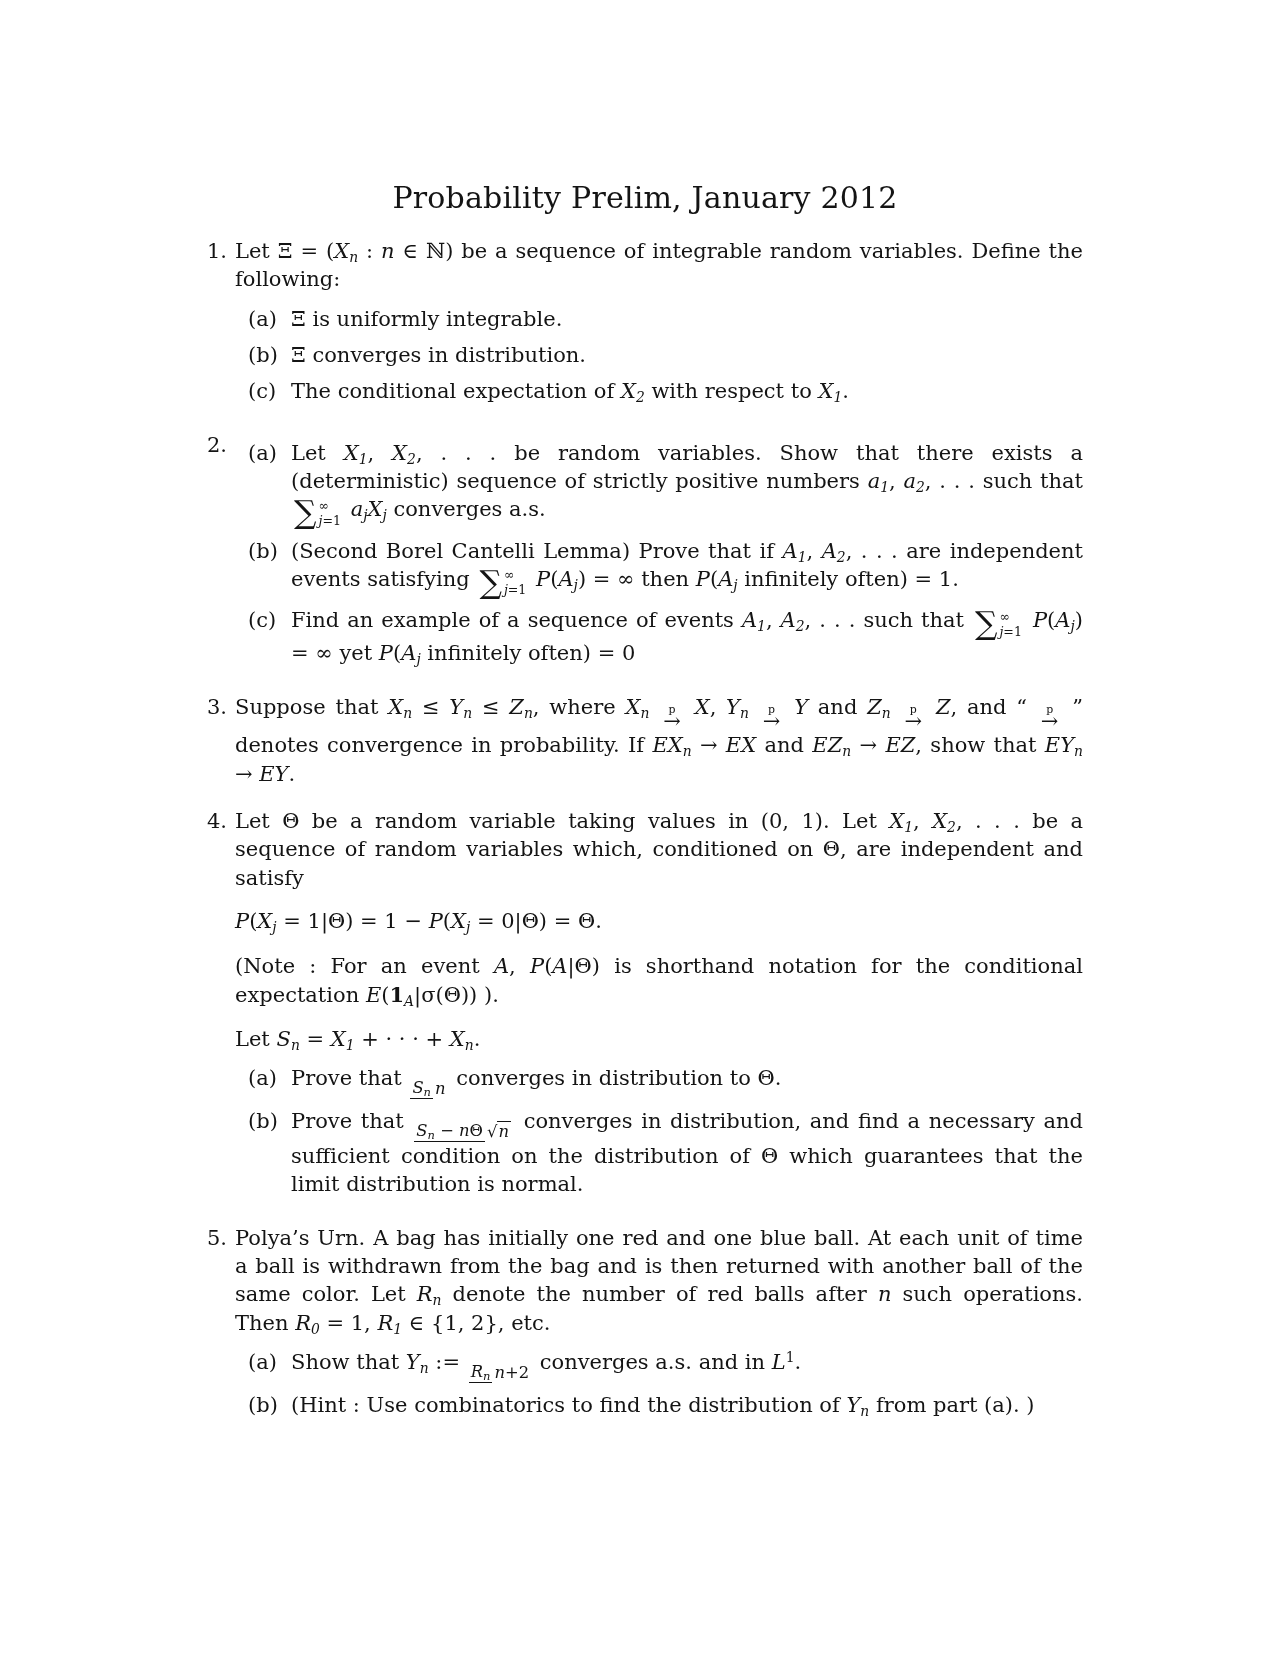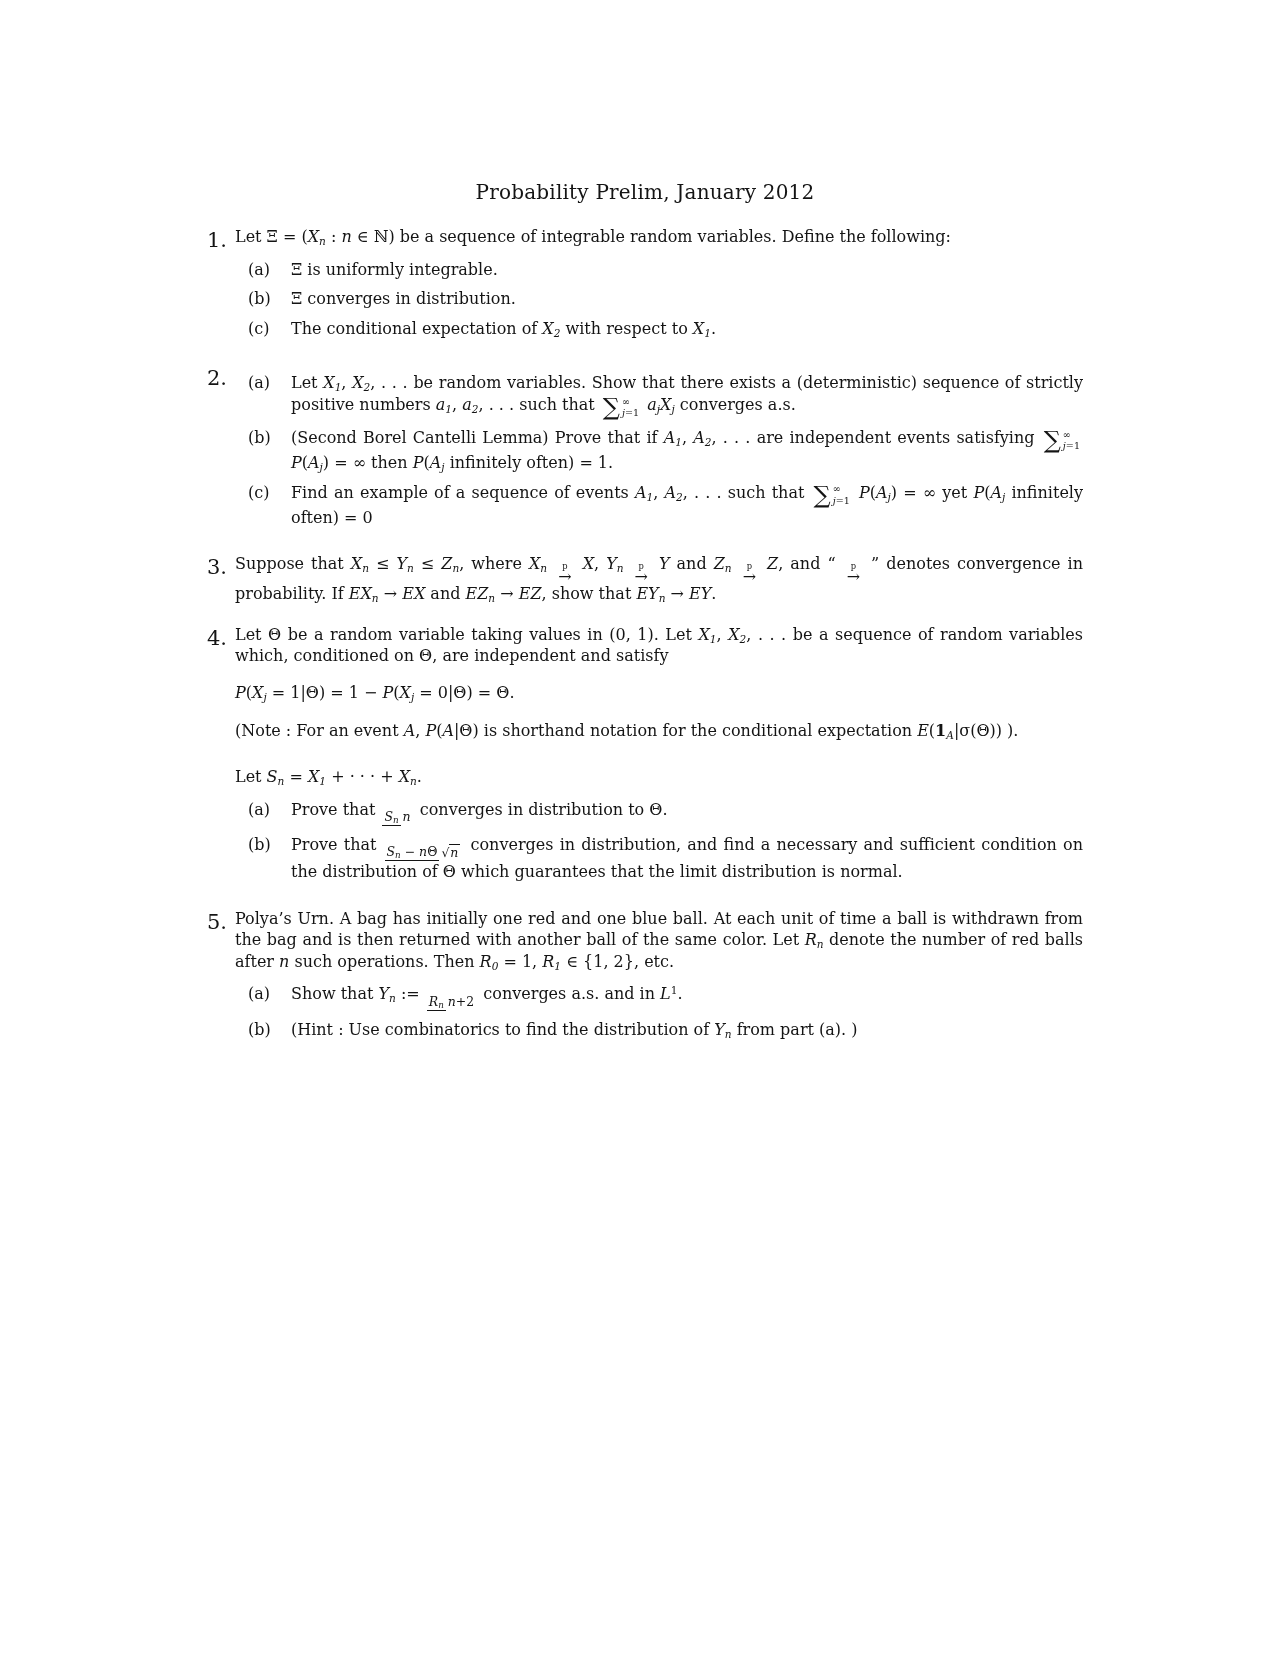--- a/index.html
+++ b/index.html
@@ -11,32 +11,32 @@
     color: #141414;
   }
   .page {
     position: absolute; left: 0; top: 0;
     width: 1280px; height: 1656px;
     background: #ffffff;
     padding: 180px 197px 0 207px;
     overflow: hidden;
   }
   .title {
-    font-size: 20px; font-weight: normal;
+    font-size: 30px; font-weight: normal;
     text-align: center;
     width: 876px;
     margin-bottom: 22px;
     letter-spacing: 0.2px;
   }
   .problems { width: 876px; }
   .prob { display: flex; margin-bottom: 17px; }
   .pnum { flex: none; width: 28px; font-size: 21px; line-height: 1.35; }
-  .pbody { flex: 1; font-size: 16px; line-height: 1.35; }
+  .pbody { flex: 1; font-size: 21px; line-height: 1.35; }
   .para { text-align: justify; margin-bottom: 2px; }
-  .para.spaced { margin-top: 24px; }
+  .para.spaced { margin-top: 16px; }
   .eq { text-align: left; margin: 15px 0 17px; }
   .parts { margin-top: 11px; }
   .pbody > .parts:first-child { margin-top: 0; }
   .part { display: flex; margin: 8px 0; padding-left: 13px; }
   .plabel { flex: none; width: 43px; }
   .ptext { flex: 1; }
   .ppara { text-align: justify; }
   i { font-style: italic; }
   sub, sup { font-size: 0.66em; line-height: 0; }
   sub { vertical-align: -0.28em; }

